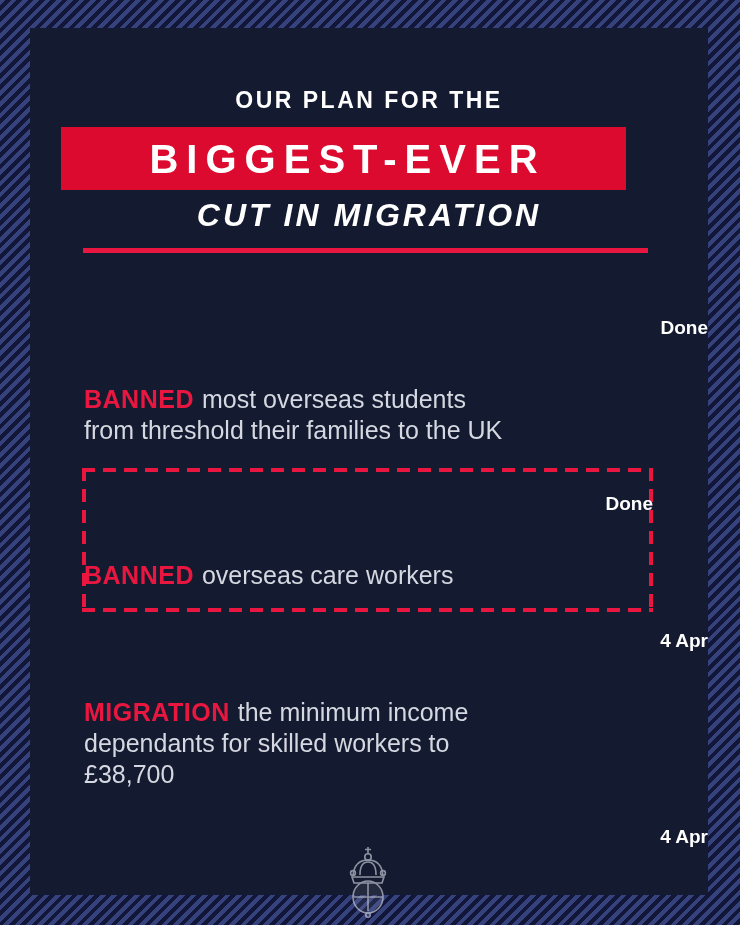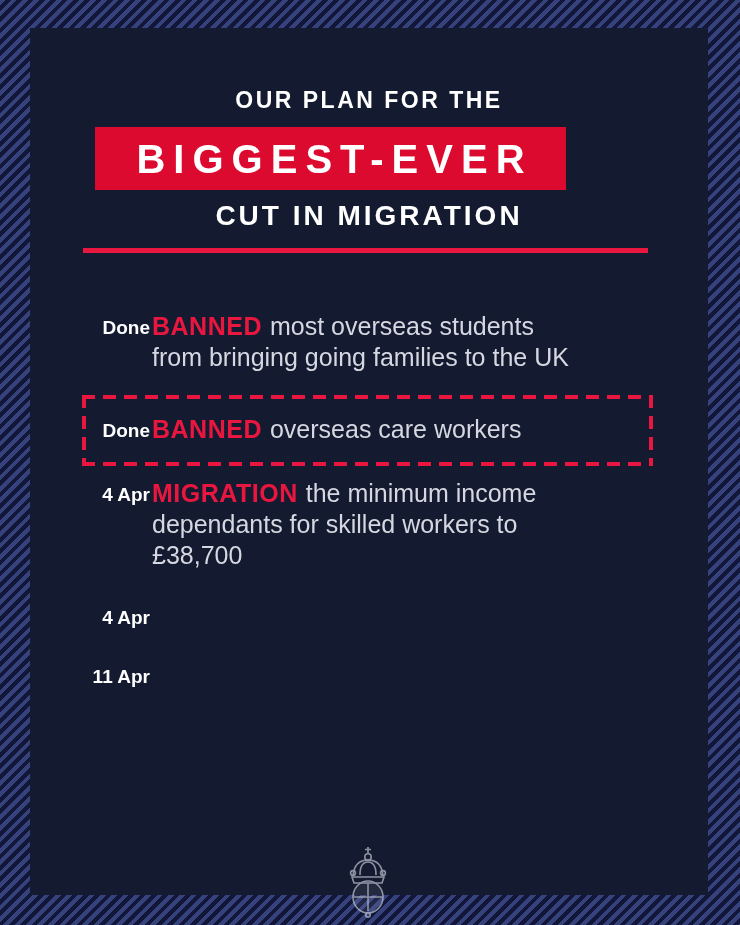--- a/index.html
+++ b/index.html
@@ -25,40 +25,40 @@
   .panel{
     position:absolute;left:30px;top:28px;width:678px;height:867px;
     background:var(--panel);
   }
   .kicker{
     margin:58px 0 0;text-align:center;
     font-weight:700;font-size:23px;line-height:28px;
     letter-spacing:2.5px;color:var(--white);
   }
   .banner{
-    margin:13px 0 0 65px;width:471px;height:63px;
+    margin:13px 0 0 31px;width:565px;height:63px;
     background:var(--banner-red);
     display:flex;align-items:center;justify-content:center;
   }
   .banner-text{
     font-weight:700;font-size:40px;line-height:40px;
     letter-spacing:8px;padding-left:8px;color:var(--white);
     white-space:nowrap;
   }
   .subtitle{
     margin:9px 0 0;text-align:center;
-    font-weight:700;font-size:28px;line-height:33px;
-    letter-spacing:3px;color:var(--white);
+    font-weight:700;font-size:32px;line-height:33px;
+    letter-spacing:3px;color:var(--white);font-style:italic;
   }
   .divider{
     margin:16px 0 0 53px;width:565px;height:5px;
     background:var(--accent-red);
   }
   .list{margin-top:58px;}
-  .item{display:flex;margin-left:52px;}
+  .item{display:flex;margin-left:52px;flex-direction:column;}
   .item-label{
     flex:0 0 68px;text-align:right;
     font-weight:700;font-size:19px;line-height:24px;
     padding-top:5px;color:var(--white);white-space:nowrap;
   }
   .item-text{
     margin-left:2px;width:492px;
     font-size:25px;line-height:31px;color:var(--body-text);
   }
   .kw{
@@ -95,21 +95,21 @@
     <div class="subtitle">CUT IN MIGRATION</div>
 
     <div class="divider"></div>
 
     <div class="list">
 
       <div class="item">
         <div class="item-label">Done</div>
         <div class="item-text">
           <span class="kw">BANNED</span><span>most overseas students</span><br>
-          <span>from bringing going families to the UK</span>
+          <span>from threshold their families to the UK</span>
         </div>
       </div>
 
       <div class="item boxed">
         <div class="item-label">Done</div>
         <div class="item-text">
           <span class="kw">BANNED</span><span>overseas care workers</span><br>
         </div>
       </div>
 

